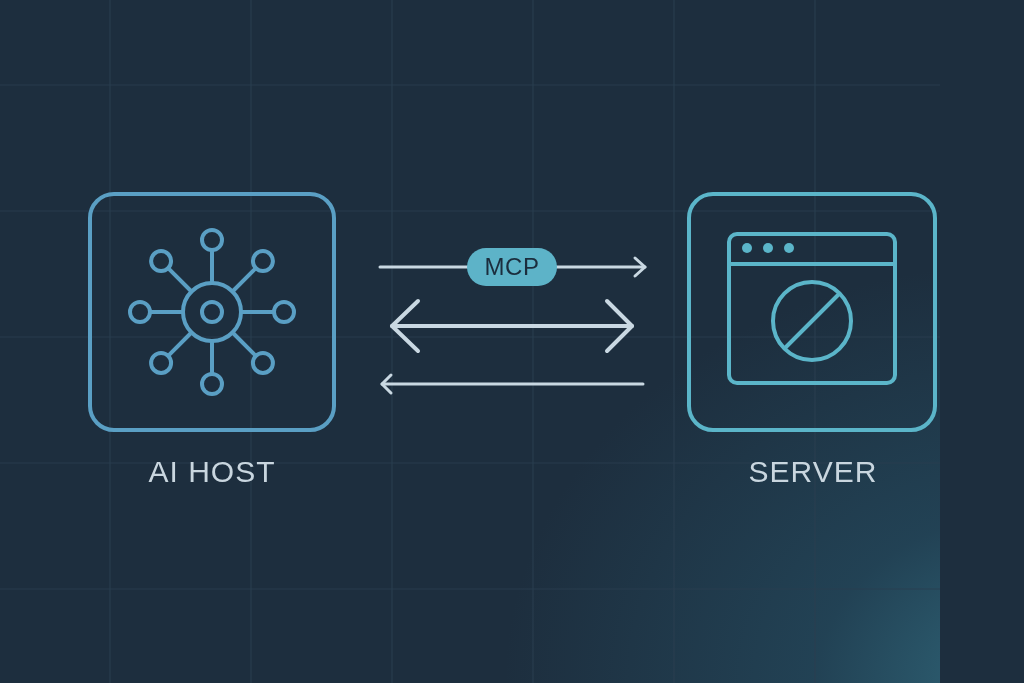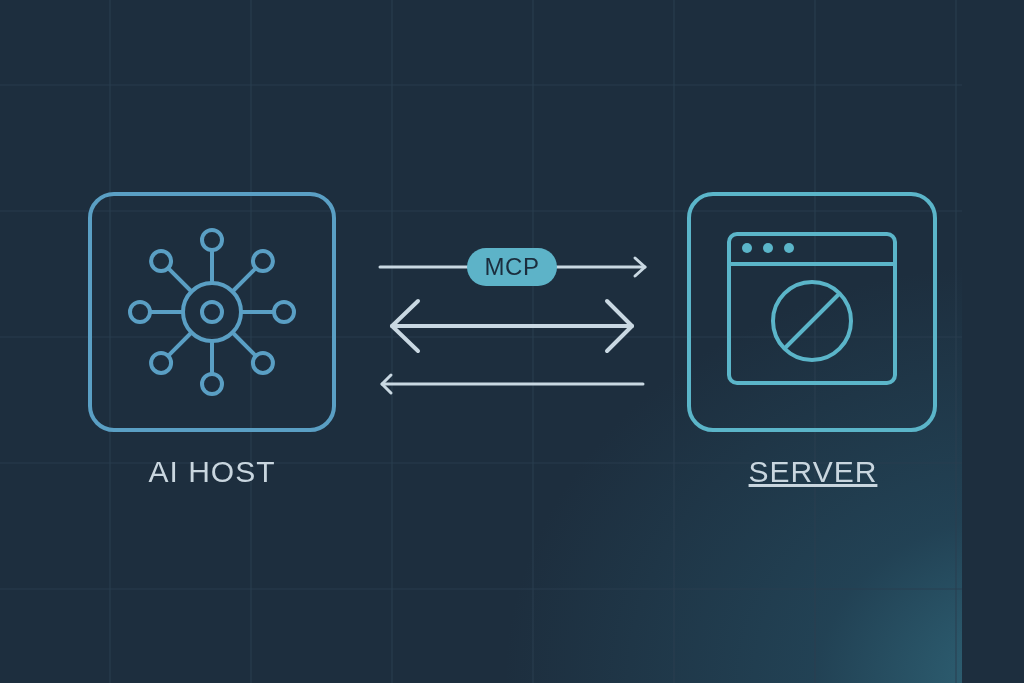--- a/index.html
+++ b/index.html
@@ -7,21 +7,20 @@
       width: 1024px; height: 683px; overflow: hidden;
       background: #1d2e3e;
       font-family: "Liberation Sans", "DejaVu Sans", sans-serif;
     }
     .canvas {
       position: relative; width: 940px; height: 683px;
       background:
         radial-gradient(ellipse 520px 420px at 1024px 683px, rgba(54,120,140,0.75) 0%, rgba(40,90,112,0.45) 40%, rgba(29,46,62,0) 100%),
         #1d2e3e;
       overflow: hidden;
-      padding-left: 22px;
     }
     svg.diagram { position: absolute; left: 0; top: 0; }
     .grid line { stroke: #2a3e50; stroke-width: 1.2; opacity: 0.85; }
     .node-box { fill: none; stroke-width: 4; }
     .icon-stroke { fill: none; stroke-width: 4; stroke-linecap: round; stroke-linejoin: round; }
     .arrow { fill: none; stroke: #c9d8e2; stroke-linecap: round; stroke-linejoin: round; }
     .label {
       position: absolute; color: #c9d6df; font-size: 30px; font-weight: 400;
       letter-spacing: 1px; text-align: center; line-height: 46px;
     }
@@ -100,14 +99,14 @@
     </g>
     <g>
       <line class="arrow" x1="382" y1="384" x2="643" y2="384" stroke-width="3" stroke="#c9d8e2"></line>
       <polyline class="arrow" points="391,375 382,384 391,393" stroke-width="3" stroke="#c9d8e2"></polyline>
     </g>
   </svg>
 
   <div class="pill">MCP</div>
 
   <div class="label" style="left:112px; top:449px; width:200px;">AI HOST</div>
-  <div class="label" style="left:713px; top:449px; width:200px;text-decoration:underline;">SERVER</div>
+  <div class="label" style="left:713px; top:449px; width:200px;">SERVER</div>
 </div>
 
 </body></html>

